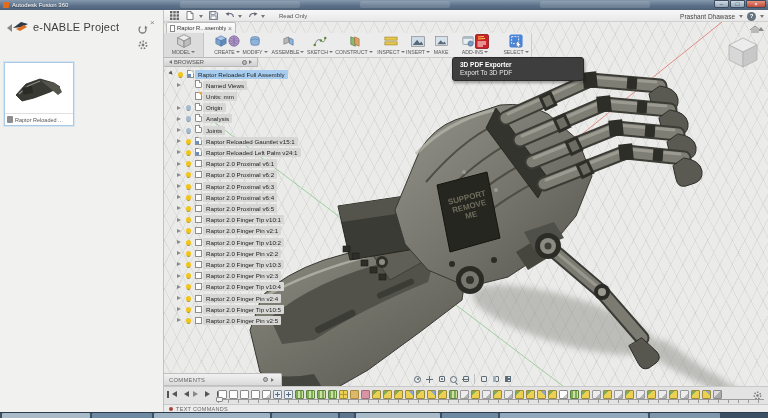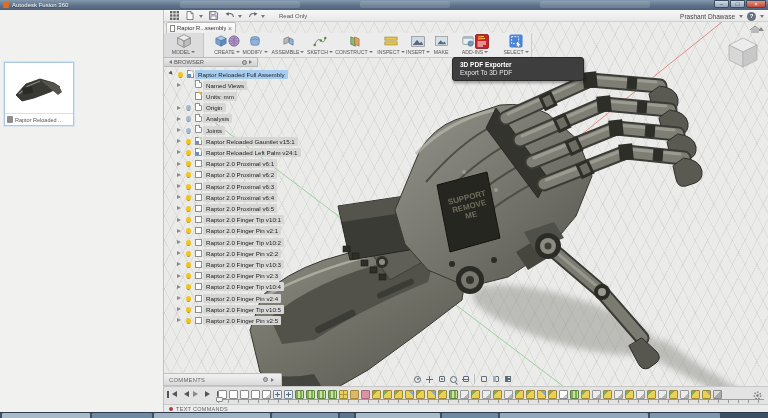--- a/index.html
+++ b/index.html
@@ -194,20 +194,43 @@
         </span>
       <span class="wb close">
           <i>×</i>
         </span>
     </div>
   </div>
 
   <div class="body-row">
 
     <aside class="data-panel">
+      <div class="dp-header">
+        <span class="back-chev"></span>
+        <span class="dp-logo">
+          <svg width="17" height="11" viewBox="0 0 17 11">
+              <path d="M1 7 L9 1 L16 3 L10 6 Z" fill="#2b3a4a"></path>
+              <path d="M4 8 L12 4 L15 6 L8 10 Z" fill="#e06c1f"></path>
+            </svg>
+        </span>
+        <span class="dp-title">e-NABLE Project</span>
+        <span class="dp-refresh">
+          <svg width="11" height="11" viewBox="0 0 11 11">
+              <circle cx="5.5" cy="5.5" r="3.5" fill="none" stroke="#7a7a7a" stroke-width="1.3" stroke-dasharray="14 5"></circle>
+              <path d="M8.5 1.5 L10.5 4 L7.5 4.5 Z" fill="#7a7a7a"></path>
+            </svg>
+        </span>
+        <span class="dp-close">×</span>
+        <span class="dp-gear">
+          <svg width="10" height="10" viewBox="0 0 10 10">
+              <circle cx="5" cy="5" r="3.6" fill="none" stroke="#7a7a7a" stroke-width="1.6" stroke-dasharray="1.6 1.6"></circle>
+              <circle cx="5" cy="5" r="1.4" fill="#7a7a7a"></circle>
+            </svg>
+        </span>
+      </div>
       <div class="thumb-card">
         <div class="thumb-img">
           <svg width="58" height="40" viewBox="0 0 58 40">
             <path d="M6 27 L16 16 L30 11 L44 15 L50 19 L40 24 L24 30 L12 33 Z" fill="#3a3a35" stroke="#23231f" stroke-width="0.8"></path>
             <path d="M30 12 L44 15 L49 18 L52 24 L48 27 L42 22 Z" fill="#55554d"></path>
             <path d="M9 26 L18 18 L30 13" stroke="#8a8a80" stroke-width="1.2" fill="none"></path>
             <rect x="12" y="20" width="10" height="7" transform="rotate(-12 12 20)" fill="#2a2a26"></rect>
           </svg>
         </div>
         <div class="thumb-label-row">

